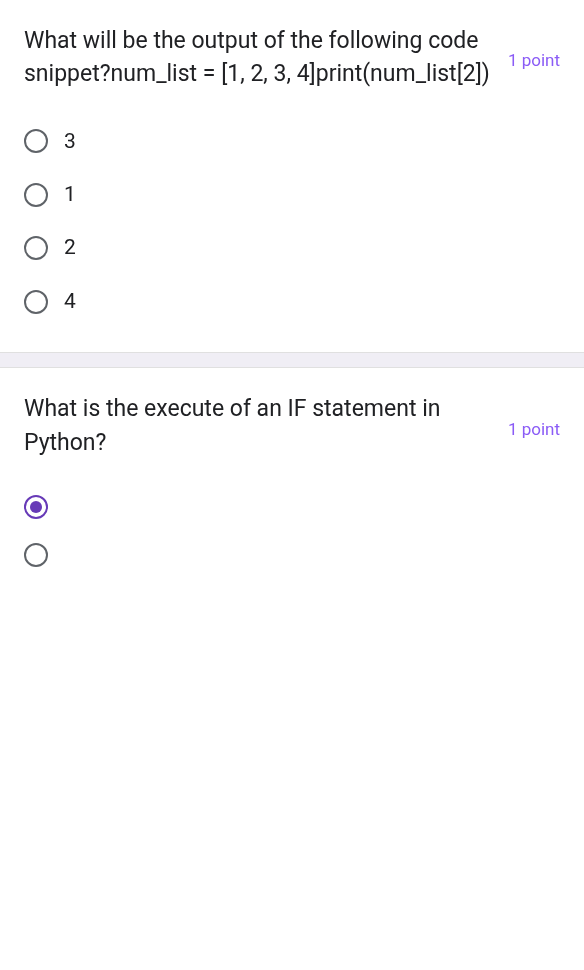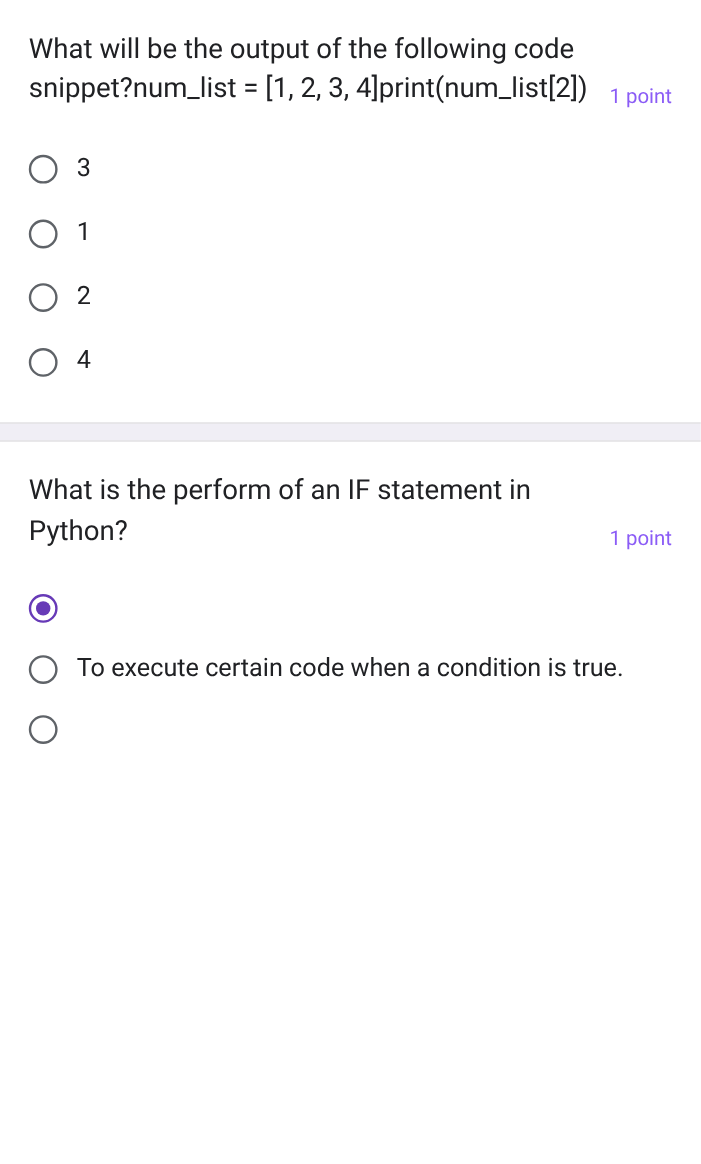--- a/index.html
+++ b/index.html
@@ -10,21 +10,21 @@
     body {
       font-family: 'Roboto', Arial, sans-serif;
       background: #fff;
       width: 584px;
     }
     .question-block {
       padding: 24px 24px 24px 24px;
     }
     .question-header {
       display: flex;
-      align-items: flex-end;
+      align-items: center;
       gap: 8px;
       margin-bottom: 24px;
     }
     .question-text {
       font-size: 23px;
       color: #202124;
       line-height: 1.45;
       flex: 1;
       font-weight: 400;
     }
@@ -104,26 +104,22 @@
   <div class="option">
     <div class="radio"></div>
     <div class="option-label">4</div>
   </div>
 </div>
 
 <div class="divider"></div>
 
 <div class="question-block q2">
   <div class="question-header">
-    <div class="question-text">What is the perform of an IF statement in Python?</div>
+    <div class="question-text">What is the execute of an IF statement in Python?</div>
     <div class="points">1 point</div>
   </div>
   <div class="option">
     <div class="radio selected"></div>
   </div>
   <div class="option">
     <div class="radio"></div>
-    <div class="option-label">To execute certain code when a condition is true.</div>
-  </div>
-  <div class="option">
-    <div class="radio"></div>
   </div>
 </div>
 
 </body></html>

